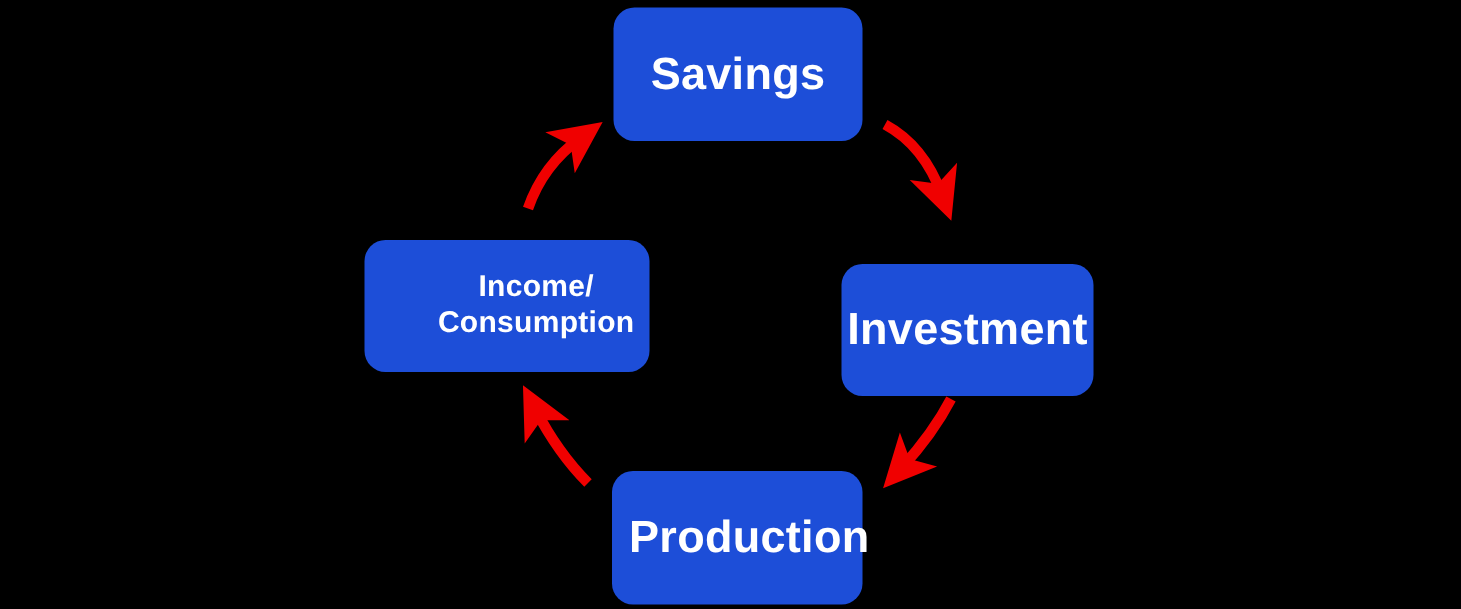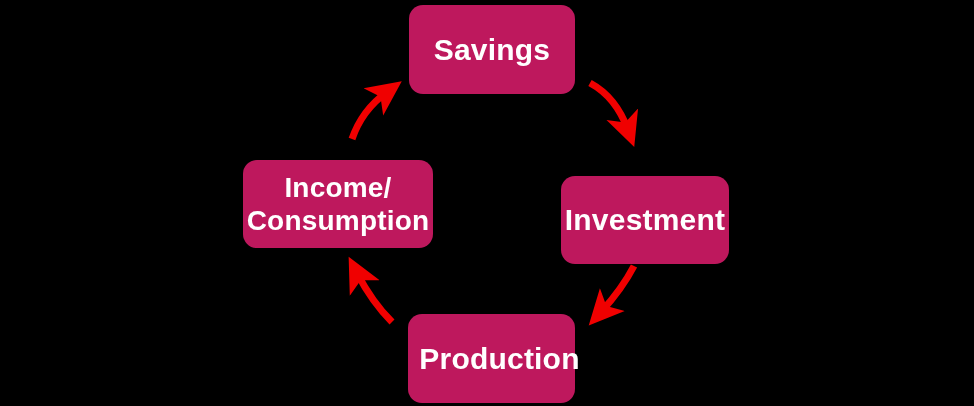--- a/index.html
+++ b/index.html
@@ -10,21 +10,21 @@
   #canvas {
     position: relative;
     width: 974px;
     height: 406px;
     background: #000000;
     overflow: hidden;
     font-family: "Liberation Sans", sans-serif;
   }
   .node {
     position: absolute;
-    background: #be185d;
+    background: #1d4ed8;
     border-radius: 14px;
     display: flex;
     align-items: center;
     justify-content: center;
     text-align: center;
     color: #ffffff;
     font-weight: bold;
     font-size: 30px;
     line-height: 1.18;
     letter-spacing: 0.2px;
@@ -32,21 +32,21 @@
     padding: 4px 10px;
   }
   .node-label {
     display: block;
     white-space: pre-line;
   }
   #node-savings      { left: 409px; top: 5px;   width: 166px; height: 89px; }
   #node-investment   { left: 561px; top: 176px; width: 168px; height: 88px; }
   #node-production   { left: 408px; top: 314px; width: 167px; height: 89px; padding-left: 26px; }
   #node-income       { left: 243px; top: 160px; width: 190px; height: 88px;
-                       font-size: 28px; }
+                       font-size: 20px; justify-content: flex-end; }
   #arrows {
     position: absolute;
     left: 0;
     top: 0;
     width: 974px;
     height: 406px;
     pointer-events: none;
   }
 </style>
 </head>

